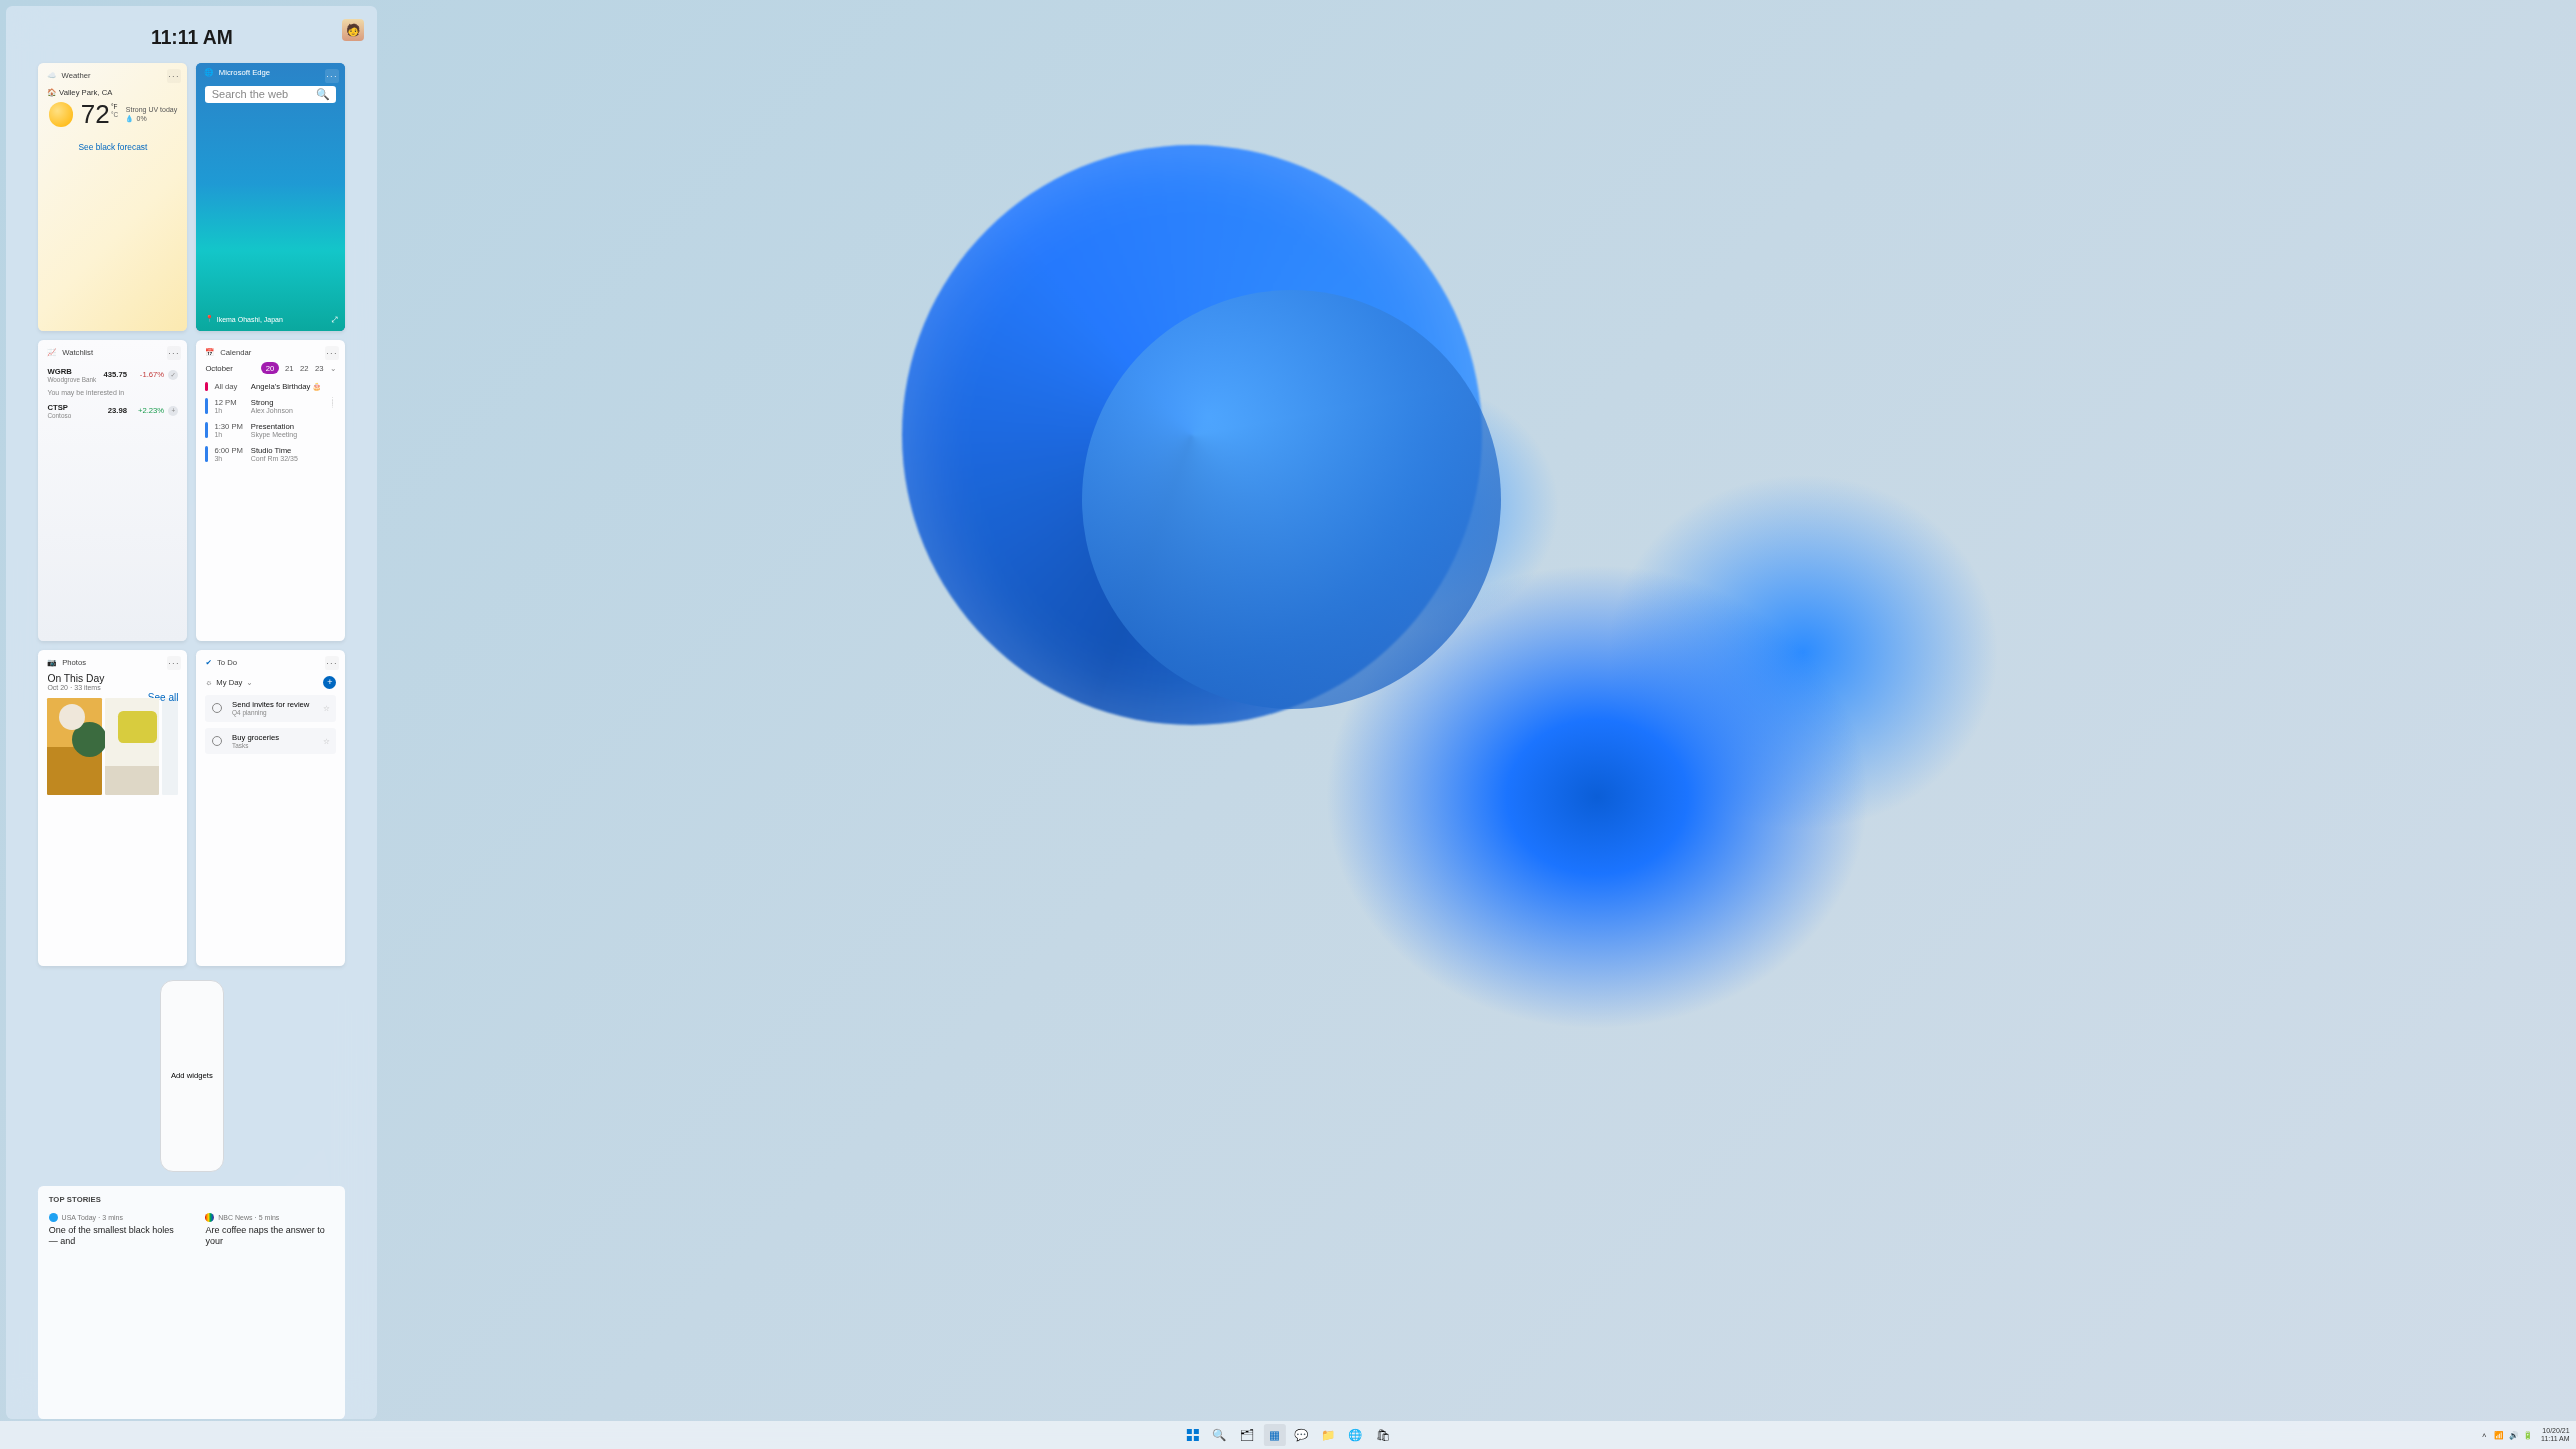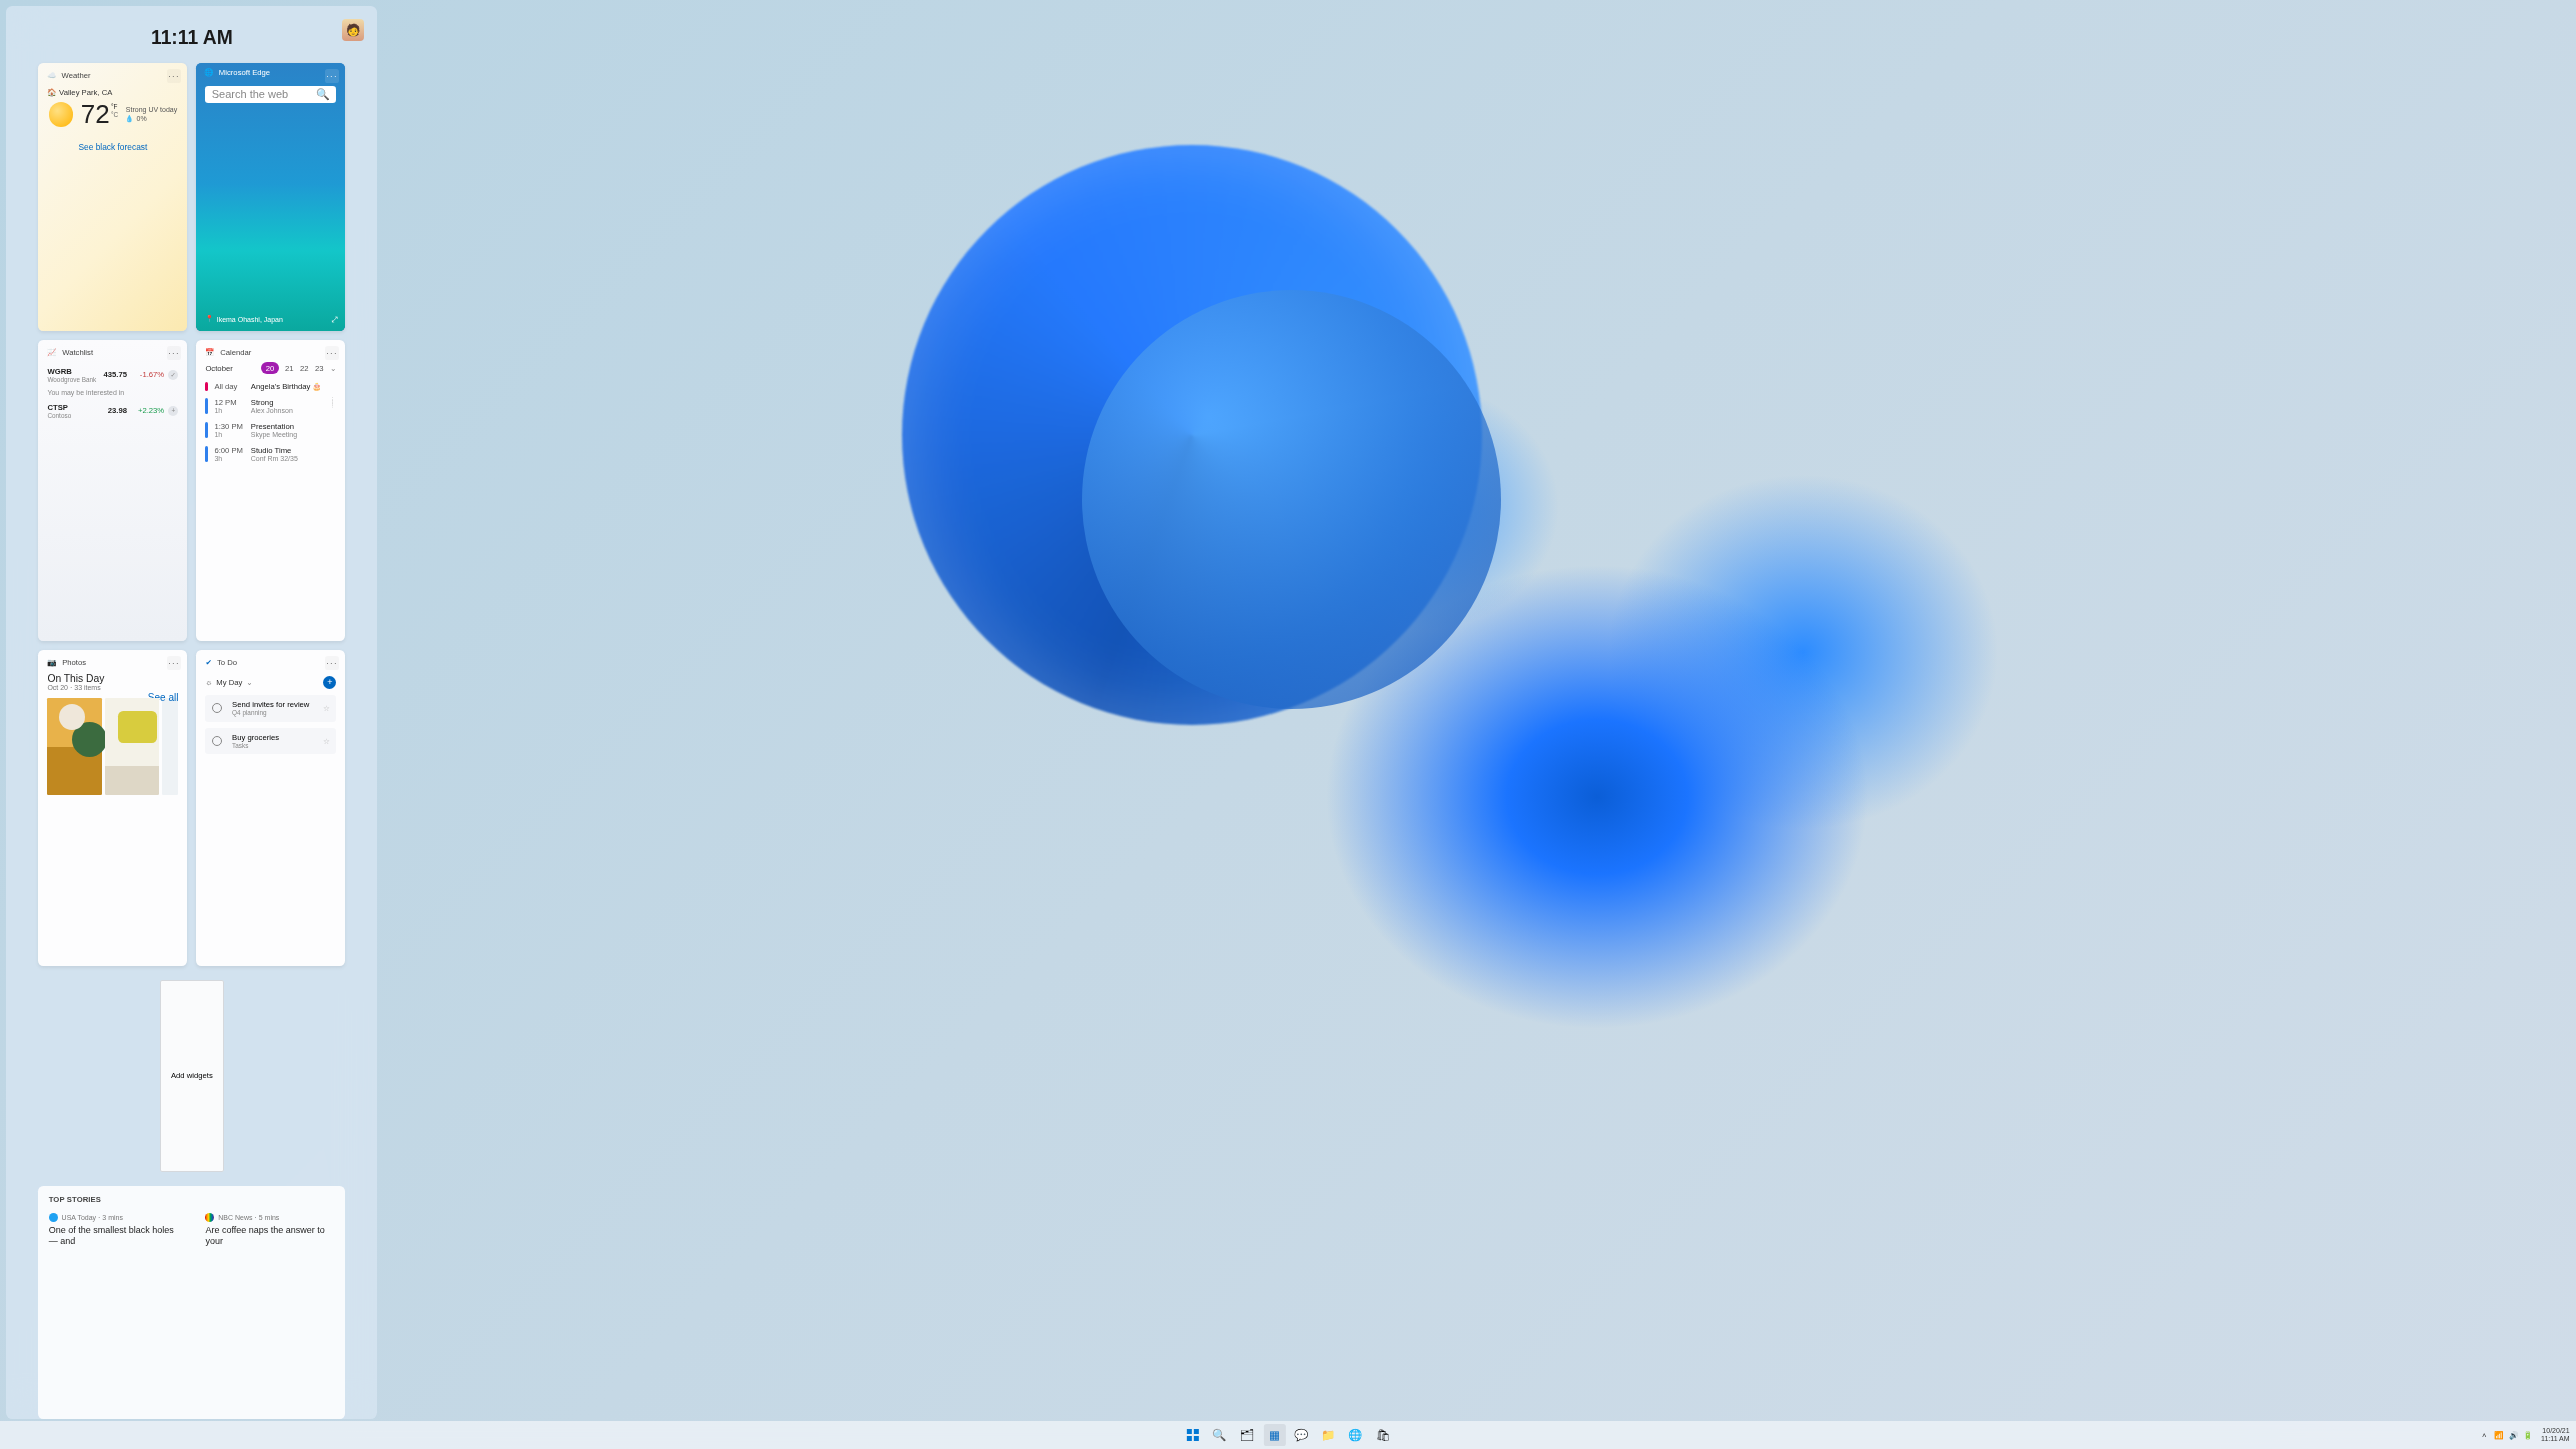--- a/index.html
+++ b/index.html
@@ -136,21 +136,21 @@
   .ph3{background:#eef2f5;flex:0.3;}
   
   .todo-head2{display:flex;align-items:center;gap:3.9px;font-size:7.7px;color:#333;margin-top:5.2px;}
   .todo-add{margin-left:auto;width:13px;height:13px;border-radius:50%;background:#0067c0;color:#fff;display:flex;align-items:center;justify-content:center;font-size:9px;cursor:pointer;}
   .task{background:#f5f6f9;border-radius:3.2px;padding:5.2px 6.4px;margin-top:6.4px;display:flex;align-items:center;gap:10px;font-size:7.7px;}
   .task .circ{width:10.3px;height:10.3px;border:1px solid #888;border-radius:50%;}
   .task .sub{font-size:6.4px;color:#888;}
   .task .star{margin-left:auto;color:#bbb;cursor:pointer;}
   
   .add-widgets{grid-column:1/3;display:flex;justify-content:center;margin:5.2px 0;}
-  .add-widgets button{background:#fafbfc;border:0.6px solid #d5d8dc;border-radius:2px;padding:4.5px 10.3px;font-size:7.7px;cursor:pointer;}
+  .add-widgets button{background:#fafbfc;border:0.6px solid #d5d8dc;border-radius:13px;padding:4.5px 10.3px;font-size:7.7px;cursor:pointer;}
   
   .stories{grid-column:1/3;background:rgba(253,253,254,0.9);border-radius:5.2px;padding:9px 10.3px 0;}
   .stories-h{font-size:7.7px;font-weight:600;color:#444;letter-spacing:0.1px;}
   .story-row{display:flex;gap:27px;margin-top:9px;}
   .story{flex:1;}
   .story-src{font-size:7px;color:#777;display:flex;align-items:center;gap:3.9px;}
   .src-dot{width:9px;height:9px;border-radius:50%;}
   .story-title{font-size:9px;color:#1b1b1b;margin-top:2.6px;line-height:1.3;}
 
   

